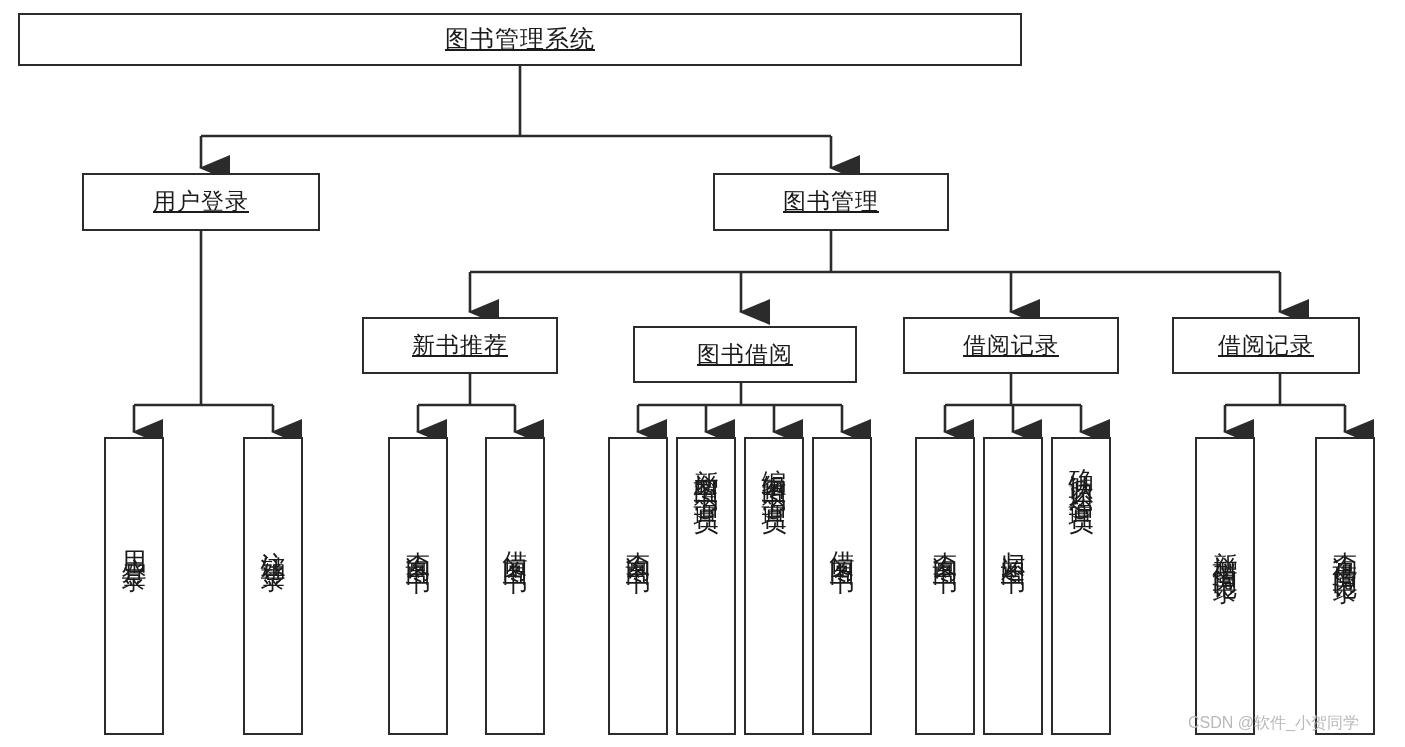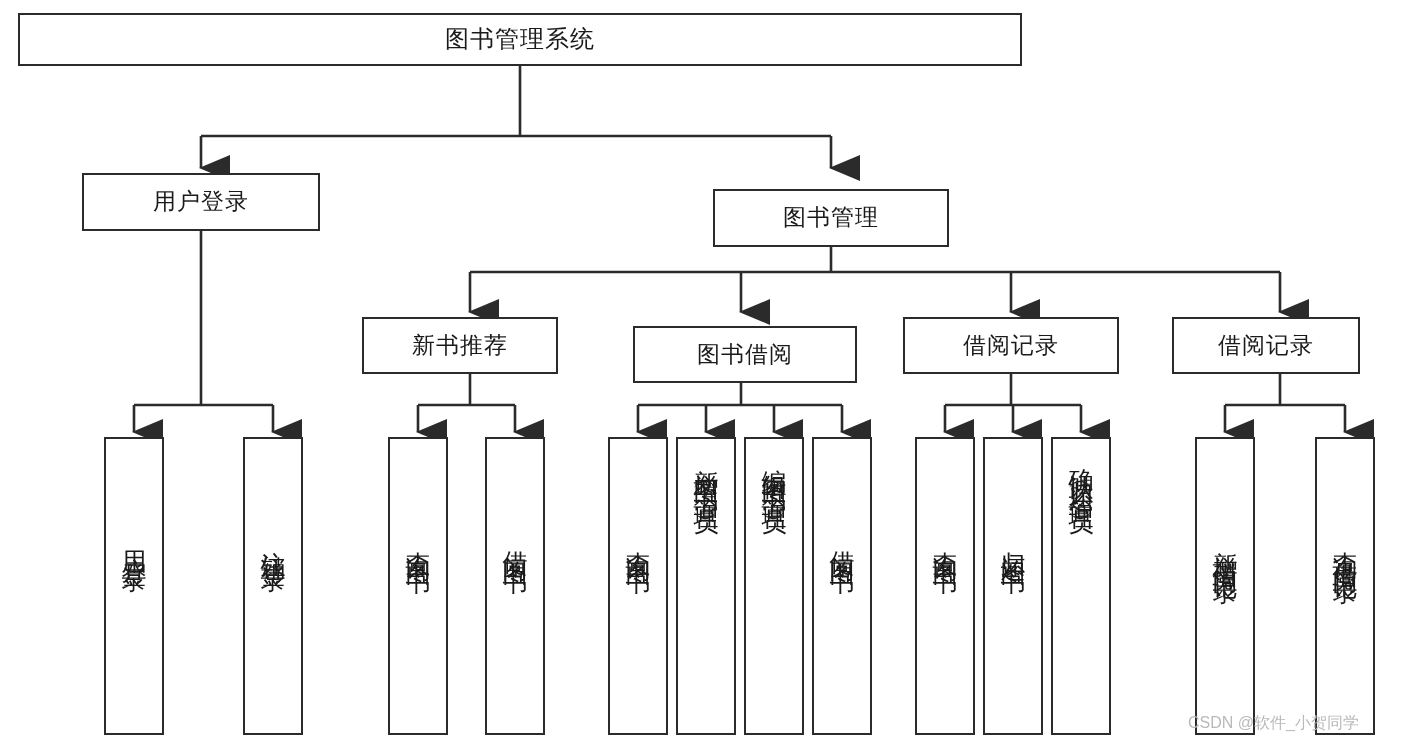--- a/index.html
+++ b/index.html
@@ -32,20 +32,21 @@
     background: #ffffff;
     display: flex;
     align-items: center;
     justify-content: center;
     color: #1a1a1a;
   }
   .node.horiz {
     font-size: 23px;
     letter-spacing: 1px;
     line-height: 1.1;
+    text-decoration: underline;
   }
   .node.root {
     font-size: 24px;
   }
   .node.leaf {
     font-size: 25px;
     align-items: flex-start;
     justify-content: center;
     padding-top: 6px;
   }
@@ -128,21 +129,21 @@
     </g>
   </svg>
 
   <div class="node root horiz" style="left:18px; top:13px; width:1004px; height:53px;">
     <span>图书管理系统</span>
   </div>
 
   <div class="node horiz" style="left:82px; top:173px; width:238px; height:58px;">
     <span>用户登录</span>
   </div>
-  <div class="node horiz" style="left:713px; top:173px; width:236px; height:58px;margin-top:16px;">
+  <div class="node horiz" style="left:713px; top:173px; width:236px; height:58px;">
     <span>图书管理</span>
   </div>
 
   <div class="node horiz" style="left:362px; top:317px; width:196px; height:57px;">
     <span>新书推荐</span>
   </div>
   <div class="node horiz" style="left:633px; top:326px; width:224px; height:57px;">
     <span>图书借阅</span>
   </div>
   <div class="node horiz" style="left:903px; top:317px; width:216px; height:57px;">

